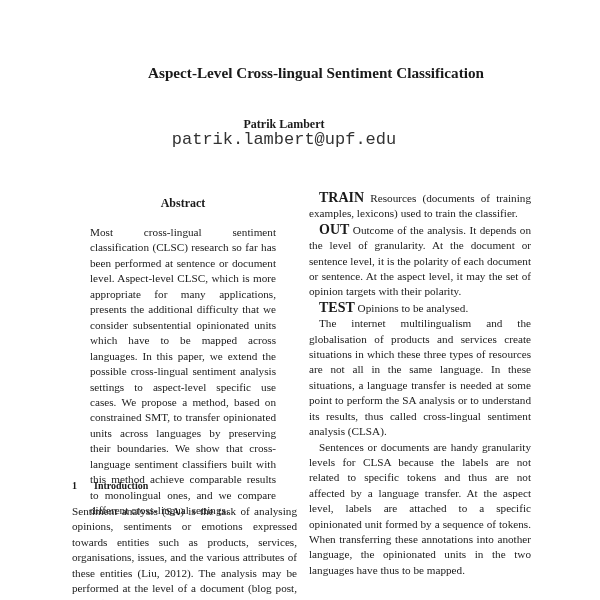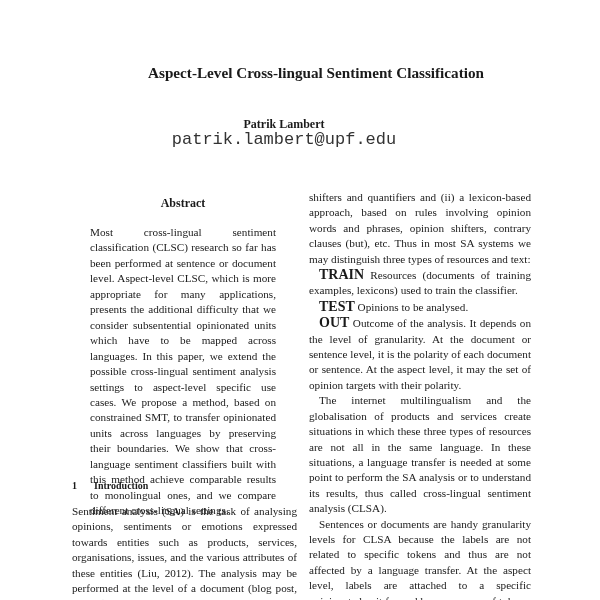--- a/index.html
+++ b/index.html
@@ -43,20 +43,19 @@
 
 <div class="abstract-head">Abstract</div>
 <p class="abstract">Most cross-lingual sentiment classification (CLSC) research so far has been performed at sentence or document level. Aspect-level CLSC, which is more appropriate for many applications, presents the additional difficulty that we consider subsentential opinionated units which have to be mapped across languages. In this paper, we extend the possible cross-lingual sentiment analysis settings to aspect-level specific use cases. We propose a method, based on constrained SMT, to transfer opinionated units across languages by preserving their boundaries. We show that cross-language sentiment classifiers built with this method achieve comparable results to monolingual ones, and we compare different cross-lingual settings.</p>
 
 <div class="sec-head">
   <span class="num">1</span><span>Introduction</span>
 </div>
 <p class="intro">Sentiment analysis (SA) is the task of analysing opinions, sentiments or emotions expressed towards entities such as products, services, organisations, issues, and the various attributes of these entities (Liu, 2012). The analysis may be performed at the level of a document (blog post, review) or sentence. However, this is not appropriate</p>
 
 <div class="right">
-  <p class="first">shifters and quantifiers and (ii) a lexicon-based approach, based on rules involving opinion words and phrases, opinion shifters, contrary clauses (but), etc. Thus in most SA systems we may distinguish three types of resources and text:</p>
   <p class="def"><span class="sc">TRAIN</span> <span>Resources (documents of training examples, lexicons) used to train the classifier.</span></p>
+  <p class="def"><span class="sc">OUT</span> <span>Outcome of the analysis. It depends on the level of granularity. At the document or sentence level, it is the polarity of each document or sentence. At the aspect level, it may the set of opinion targets with their polarity.</span></p>
   <p class="def"><span class="sc">TEST</span> <span>Opinions to be analysed.</span></p>
-  <p class="def"><span class="sc">OUT</span> <span>Outcome of the analysis. It depends on the level of granularity. At the document or sentence level, it is the polarity of each document or sentence. At the aspect level, it may the set of opinion targets with their polarity.</span></p>
   <p>The internet multilingualism and the globalisation of products and services create situations in which these three types of resources are not all in the same language. In these situations, a language transfer is needed at some point to perform the SA analysis or to understand its results, thus called cross-lingual sentiment analysis (CLSA).</p>
   <p>Sentences or documents are handy granularity levels for CLSA because the labels are not related to specific tokens and thus are not affected by a language transfer. At the aspect level, labels are attached to a specific opinionated unit formed by a sequence of tokens. When transferring these annotations into another language, the opinionated units in the two languages have thus to be mapped.</p>
 
 </div>
 
 </body></html>

